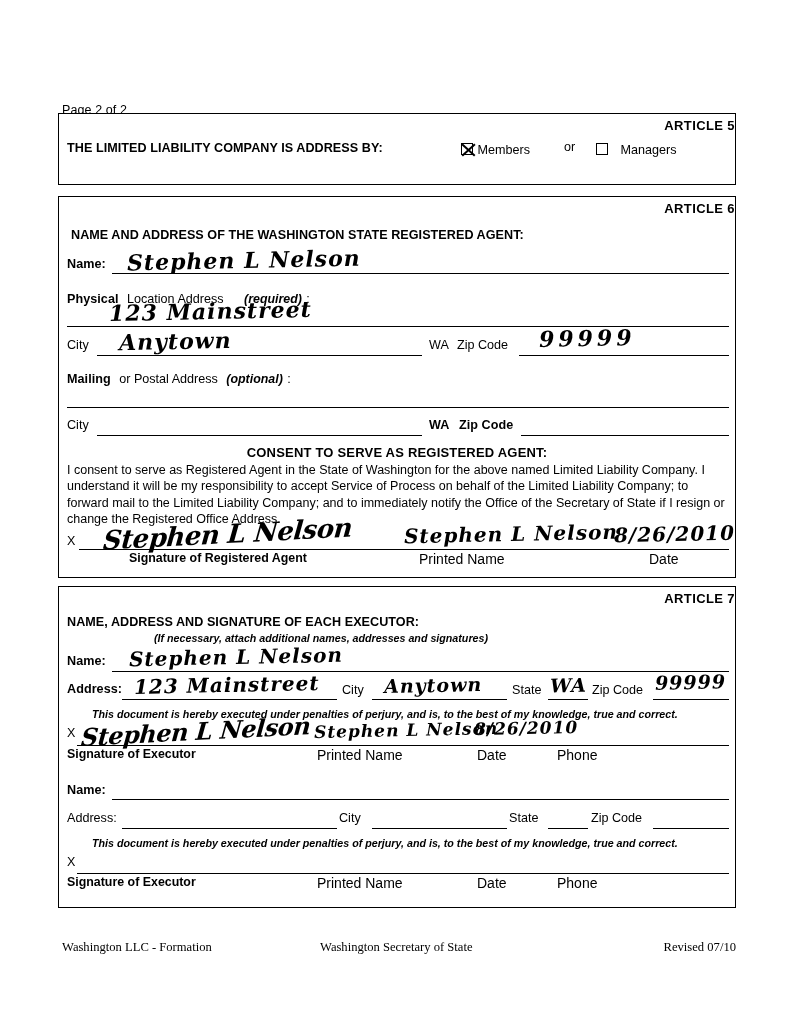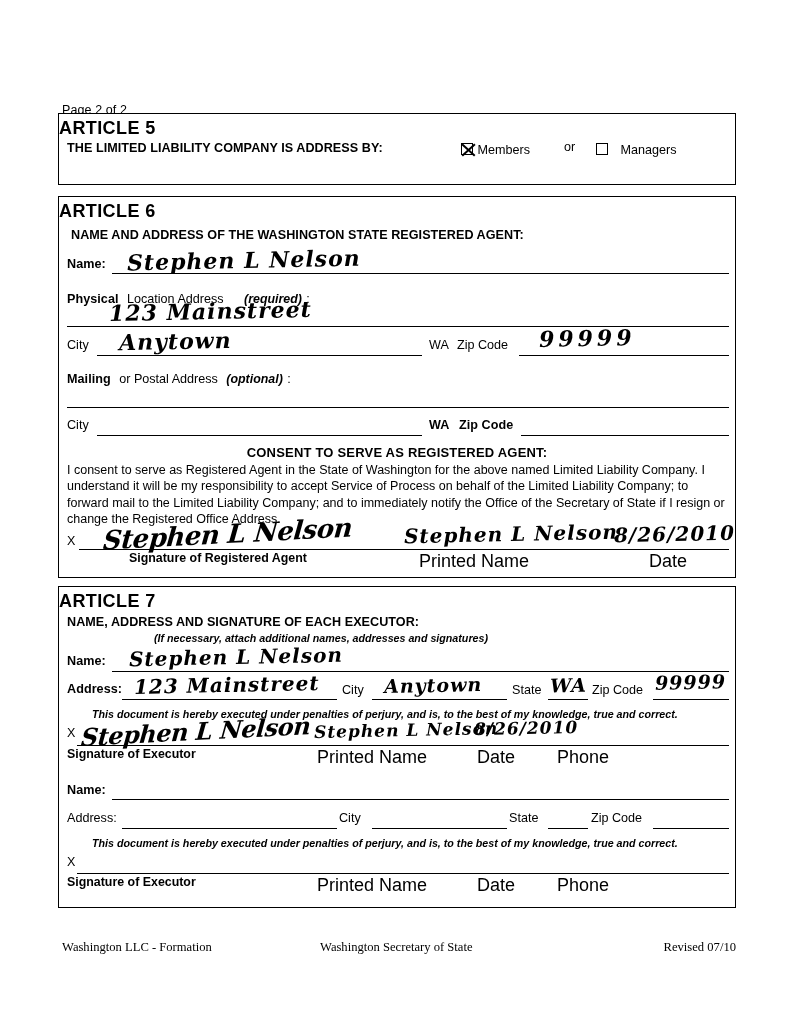--- a/index.html
+++ b/index.html
@@ -38,22 +38,22 @@
     width: 678px;
     border: 1.6px solid #000;
     box-sizing: border-box;
     background: #fff;
   }
   #article5-box { top: 113px; height: 72px; }
   #article6-box { top: 196px; height: 382px; }
   #article7-box { top: 586px; height: 322px; }
 
   .art-title {
-    text-align: left;
-    font-size: 18px;
+    text-align: right;
+    font-size: 13px;
     font-weight: bold;
     letter-spacing: 0.4px;
     margin-top: 4px;
   }
 
   .row { position: absolute; }
 
   .lbl-bold {
     font-size: 12.6px;
     font-weight: bold;
@@ -161,21 +161,21 @@
 
   
   .cap {
     position: absolute;
     font-size: 12.4px;
     font-weight: bold;
     white-space: nowrap;
   }
   .cap-reg {
     position: absolute;
-    font-size: 18px;
+    font-size: 14px;
     font-weight: normal;
     white-space: nowrap;
   }
 
   
   .footer {
     position: absolute;
     top: 940px;
     left: 62px;
     width: 674px;

